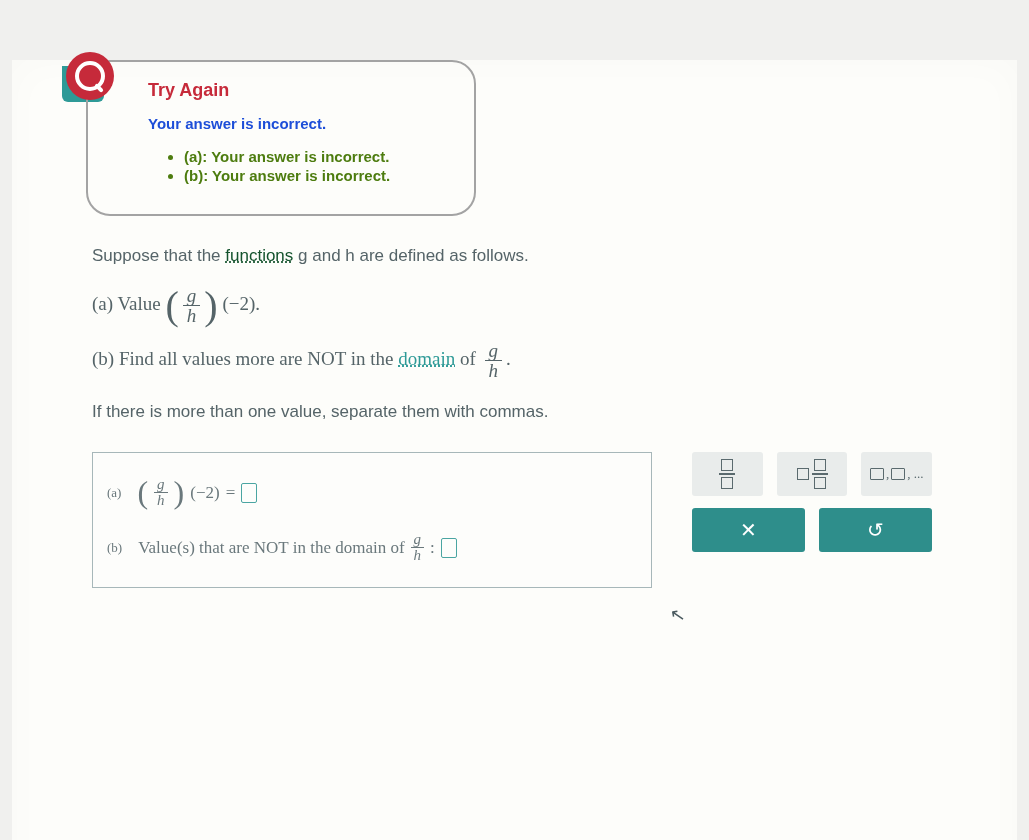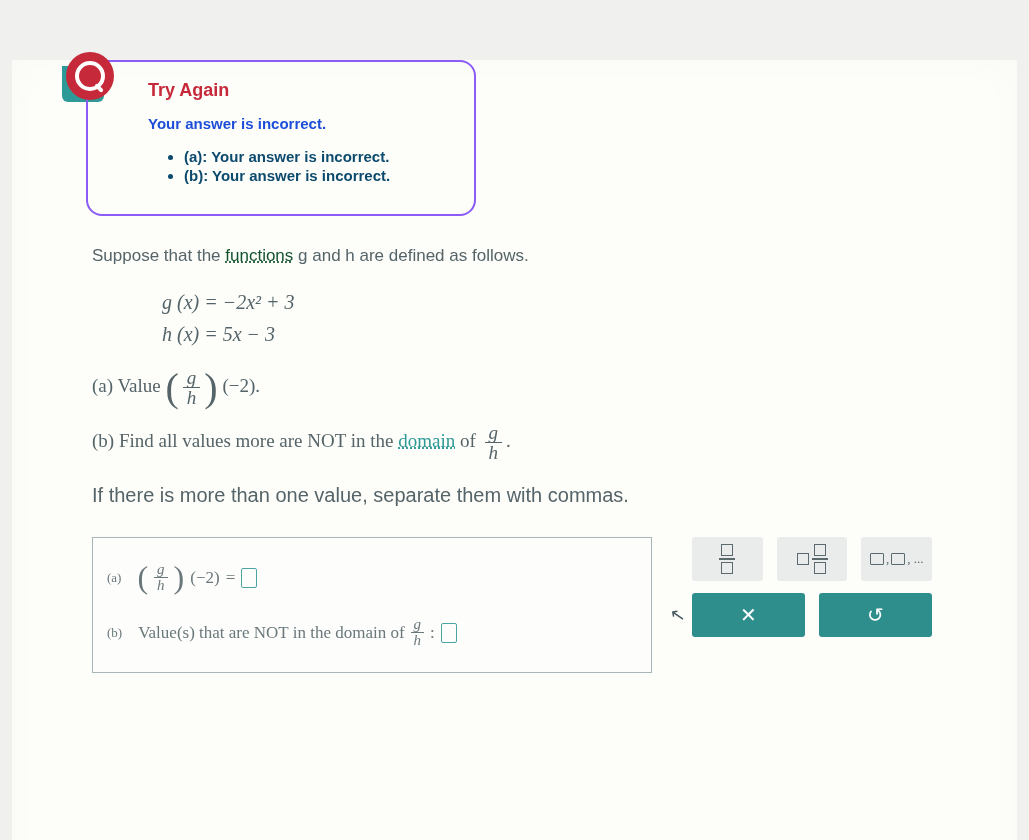--- a/index.html
+++ b/index.html
@@ -32,22 +32,22 @@
     align-items: center;
     justify-content: center;
     color: #fff;
     font-size: 20px;
     cursor: pointer;
   }
   .feedback-box {
     position: relative;
     margin: 60px 0 30px 74px;
     width: 390px;
-    border: 2px solid #8b5cf6;
-    border-radius: 16px;
+    border: 2px solid #a3a3a3;
+    border-radius: 24px;
     padding: 18px 20px 28px 60px;
   }
   .feedback-icon {
     position: absolute;
     left: -22px;
     top: -10px;
     width: 48px;
     height: 48px;
     border-radius: 50%;
     background: #c62a3a;
@@ -83,21 +83,21 @@
     font-weight: bold;
     font-size: 15px;
     margin-bottom: 16px;
     color: #1d4ed8;
   }
   .fb-list {
     list-style: disc;
     margin-left: 36px;
     font-weight: bold;
     font-size: 15px;
-    color: #0c4a6e;
+    color: #4d7c0f;
   }
   .fb-list li { margin-bottom: 2px; }
 
   .problem {
     margin-left: 80px;
     margin-right: 40px;
     font-size: 17px;
     color: #556468;
   }
   .problem .intro { margin-bottom: 20px; }
@@ -262,24 +262,20 @@
       <li>(a): Your answer is incorrect.</li>
       <li>(b): Your answer is incorrect.</li>
     </ul>
   </div>
 
   <div class="problem">
     <div class="intro">
       <span>Suppose that the </span><span class="functions-link">functions</span><span> g and h are defined as follows.</span>
     </div>
 
-    <div class="eqblock">
-      <div>g (x) = −2x² + 3</div>
-      <div>h (x) = 5x − 3</div>
-    </div>
 
     <div class="part">
       <span class="lbl">(a) Value</span>
       <span class="gh-frac">
         <span class="paren-l">(</span>
         <span class="vfrac">
           <span class="num">g</span>
           <span class="den">h</span>
         </span>
         <span class="paren-r">)</span>
@@ -287,21 +283,21 @@
       <span>(−2).</span>
     </div>
 
     <div class="part">
       <span>(b) Find all values more are NOT in the </span><span class="domain-link">domain</span><span> of </span>
       <span class="vfrac">
         <span class="num">g</span>
         <span class="den">h</span>
       </span><span>.</span>
     </div>
-    <div style="margin-top:22px;font-size:20px;">If there is more than one value, separate them with commas.</div>
+    <div style="margin-top:22px;font-size:17px;">If there is more than one value, separate them with commas.</div>
 
     <div class="cursor-ptr">↖</div>
 
     <div class="answer-row">
       <div class="answer-box">
         <div class="ab-line">
           <span class="small-paren">(a)</span>
           <span class="ab-paren-l">(</span>
           <span class="ab-vfrac">
             <span class="num">g</span>

